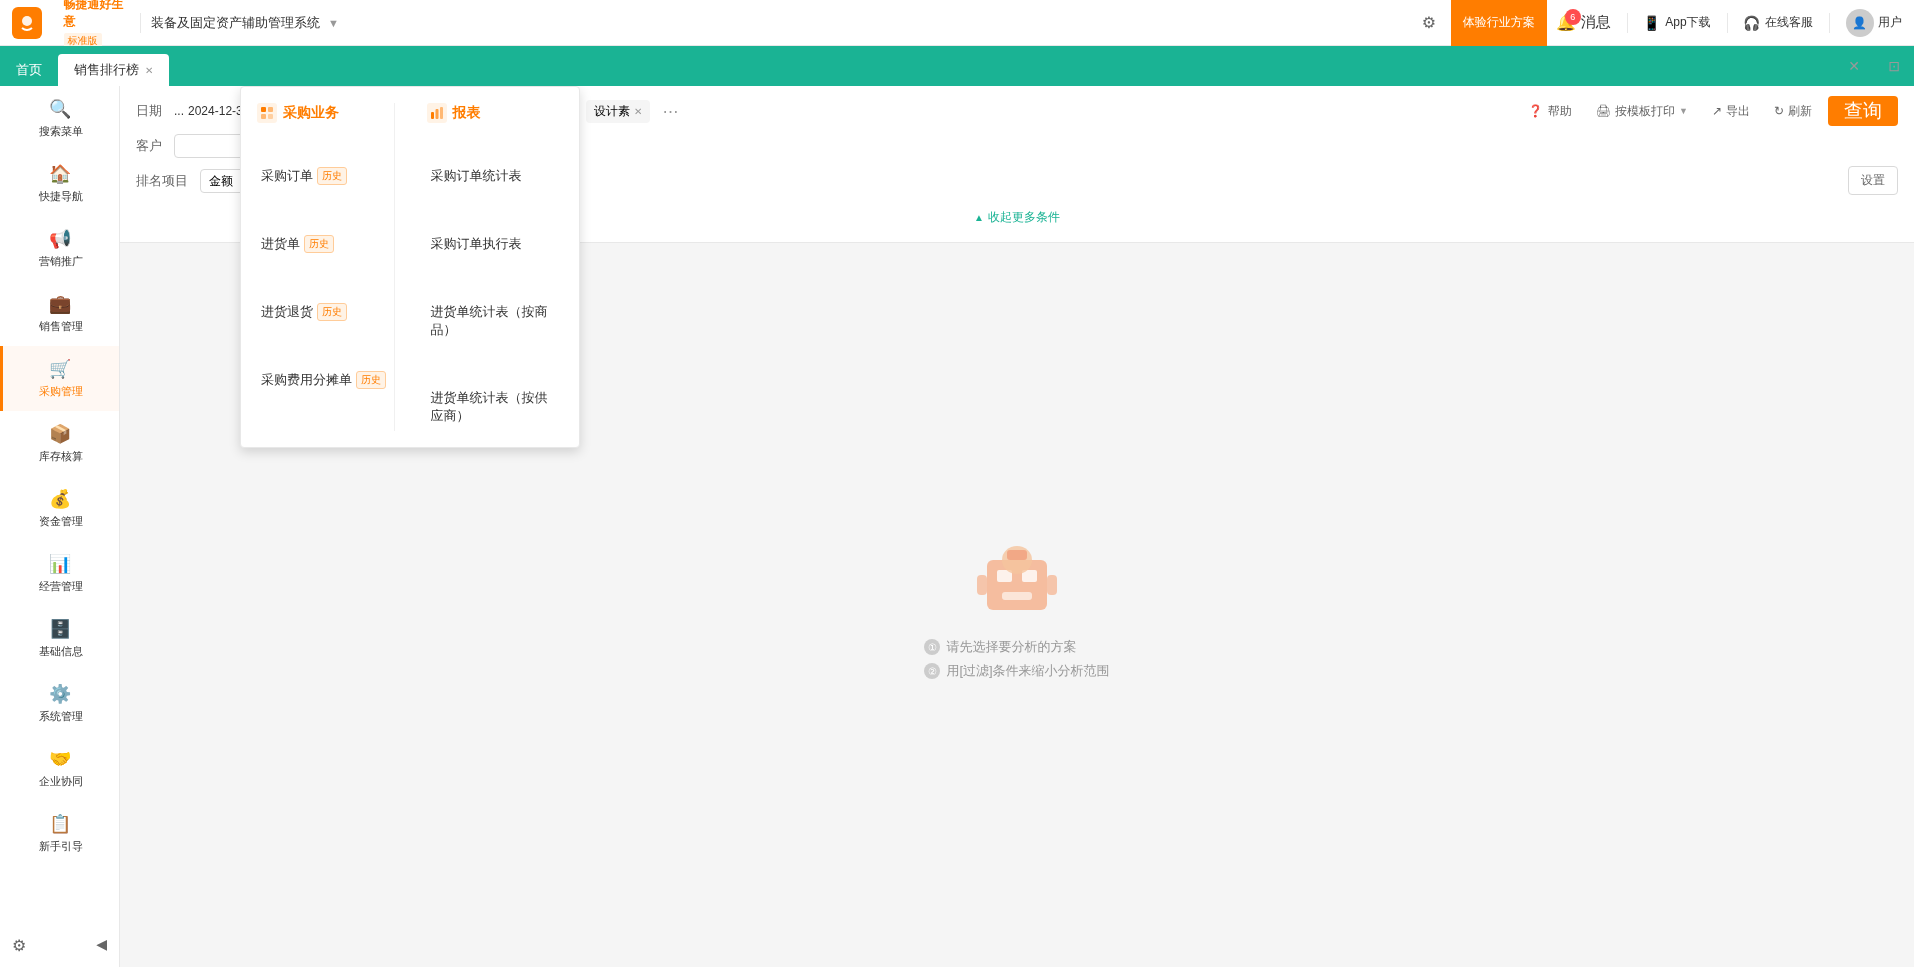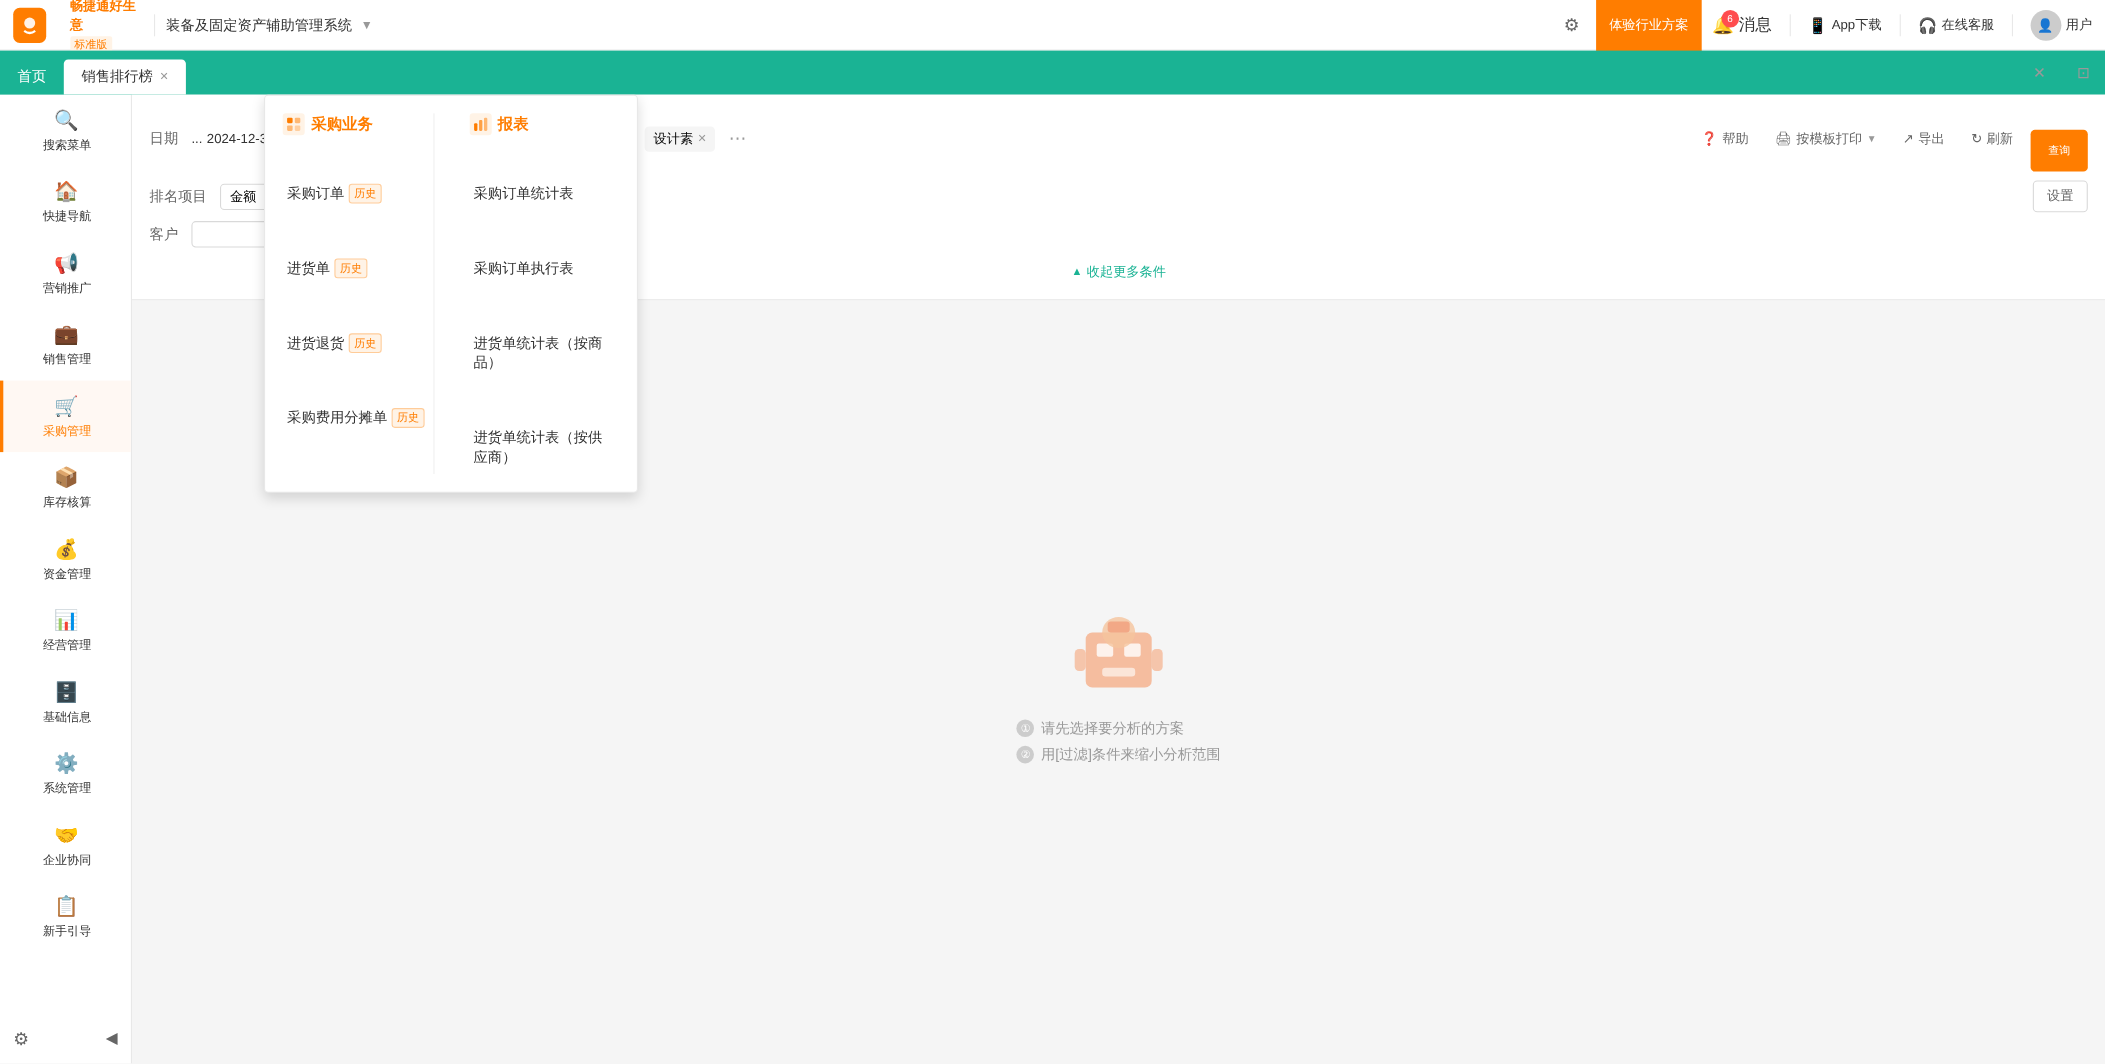--- a/index.html
+++ b/index.html
@@ -227,24 +227,23 @@
       font-size: 12px;
       color: #666;
       cursor: pointer;
       padding: 4px 8px;
     }
     .btn-primary {
       background: #ff7d00;
       color: white;
       border: none;
       border-radius: 4px;
-      padding: 12px 16px;
-      font-size: 10px;
-      cursor: pointer;
-      margin-top: 22px;
+      padding: 2px 16px;
+      font-size: 19px;
+      cursor: pointer;
     }
     .btn-secondary {
       background: #fff;
       color: #666;
       border: 1px solid #d9d9d9;
       border-radius: 4px;
       padding: 5px 12px;
       font-size: 12px;
       cursor: pointer;
     }
@@ -562,42 +561,42 @@
           </div>
           <div class="toolbar-btn">
             <span>↻</span>
             <span>刷新</span>
           </div>
           <button class="btn-primary">查询</button>
         </div>
       </div>
 
       <div class="filter-row">
+        <span class="filter-label">客户</span>
+        <div style="display:flex;align-items:center;gap:4px;">
+          <input class="filter-input" style="width: 180px;" placeholder="">
+          <span class="dots">⋯</span>
+        </div>
+      </div>
+
+      <div class="filter-row">
         <span class="filter-label">排名项目</span>
         <div style="display:flex;align-items:center;gap:4px;">
           <select class="filter-select"><option>金额</option></select>
           <span class="dots">⋯</span>
         </div>
 
         <span class="filter-label">业务员</span>
         <div style="display:flex;align-items:center;gap:4px;">
           <input class="filter-input" style="width: 120px;" placeholder="">
           <span class="dots">⋯</span>
         </div>
 
         <div style="margin-left:auto;">
           <button class="btn-secondary">设置</button>
-        </div>
-      </div>
-
-      <div class="filter-row">
-        <span class="filter-label">客户</span>
-        <div style="display:flex;align-items:center;gap:4px;">
-          <input class="filter-input" style="width: 180px;" placeholder="">
-          <span class="dots">⋯</span>
         </div>
       </div>
 
       <div style="text-align:center;margin-top:4px;">
         <div class="collapse-btn">
           <span style="font-size:10px;">▲</span>
           <span>收起更多条件</span>
         </div>
       </div>
     </div>

